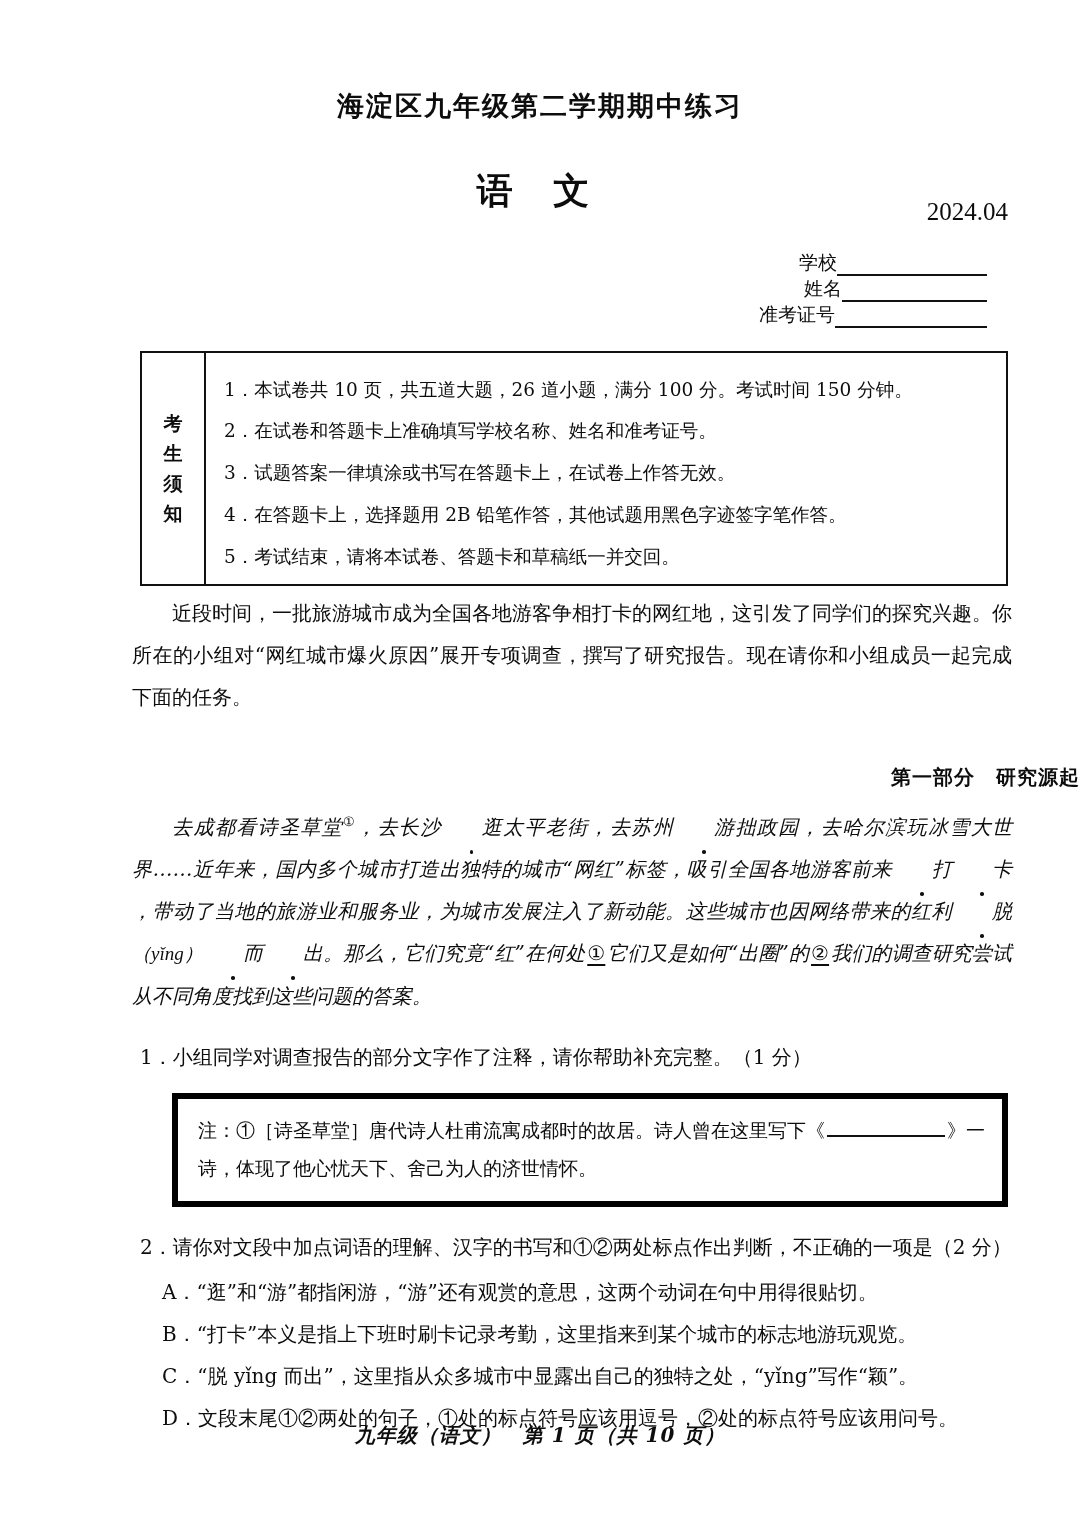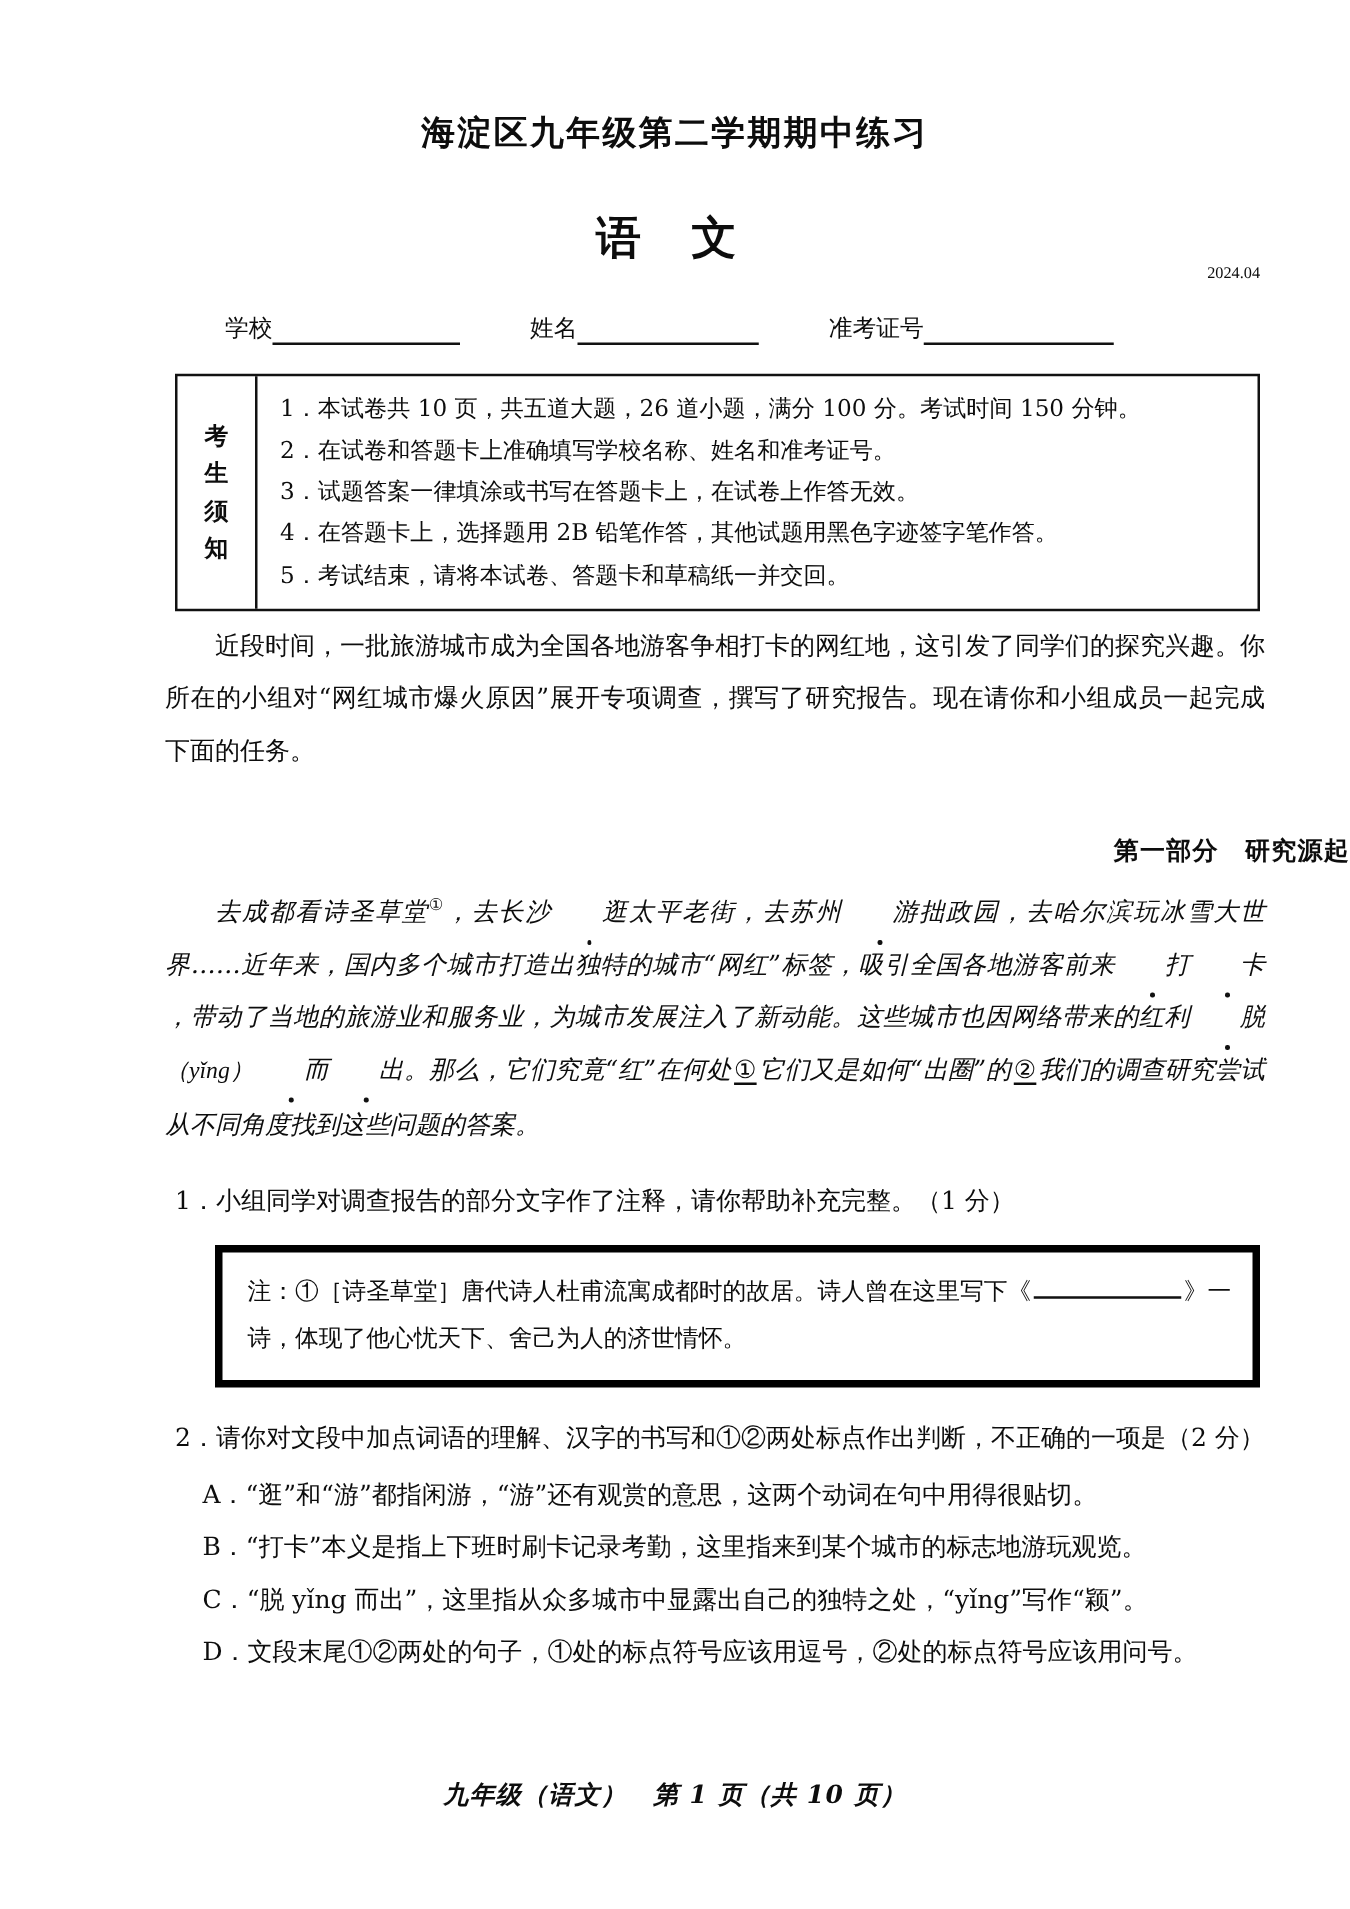--- a/index.html
+++ b/index.html
@@ -43,32 +43,33 @@
     font-size: 36px;
     font-weight: bold;
     letter-spacing: 14px;
     font-family: "DejaVu Serif", "Liberation Serif", serif;
     line-height: 48px;
   }
   .exam-date {
     position: absolute;
     right: 72px;
     bottom: 2px;
-    font-size: 13px;
+    font-size: 25px;
     font-family: "Liberation Serif", serif;
   }
 
   
   .id-row {
     display: flex;
     align-items: flex-end;
     margin: 22px 0 0 0;
-    padding: 0 68px 0 180px;
+    padding: 0 93px 0 180px;
     font-size: 19px;
     gap: 0;
+    flex-direction: column;
   }
   .id-field {
     display: flex;
     align-items: flex-end;
     white-space: nowrap;
   }
   .id-field + .id-field { margin-left: 56px; }
   .id-label { font-size: 19px; }
   .id-blank {
     display: inline-block;
@@ -104,20 +105,21 @@
     padding: 11px 10px 10px 18px;
     display: flex;
     flex-direction: column;
     justify-content: space-between;
   }
   .notice-item {
     font-size: 18.5px;
     line-height: 1.35;
     padding: 3.5px 0;
     white-space: nowrap;
+    margin-top: 10px;
   }
 
   
   .sec-heading {
     font-size: 21px;
     font-weight: bold;
     margin: 36px 0 0 0;
     padding-left: 132px;
   }
   .para {

